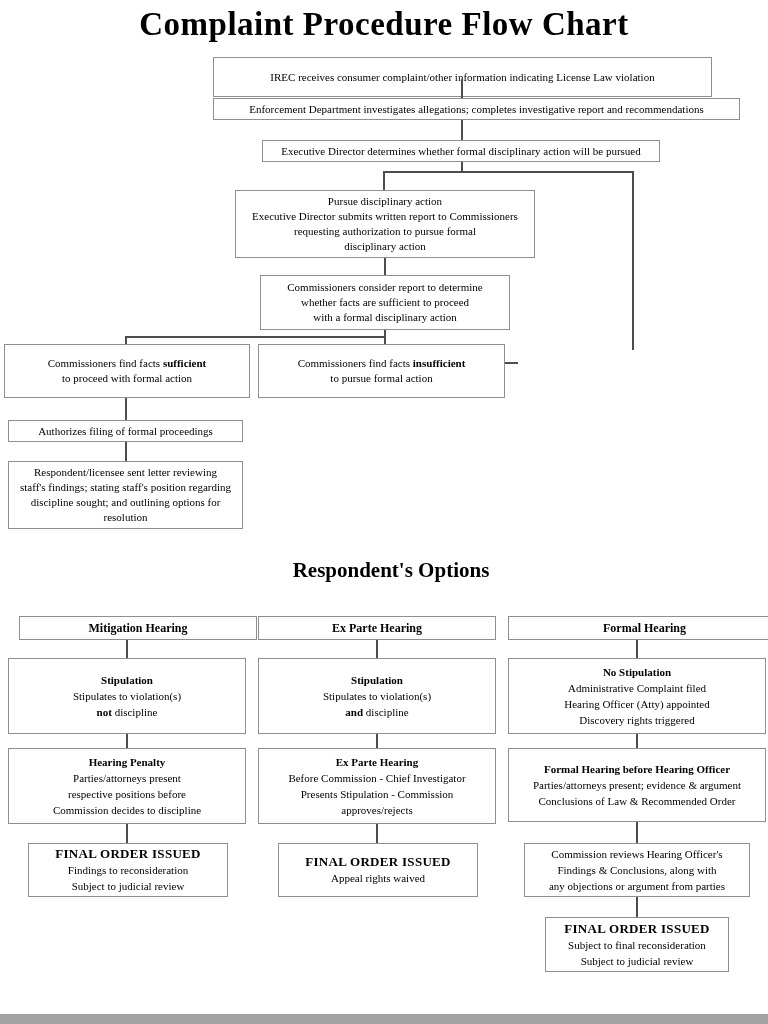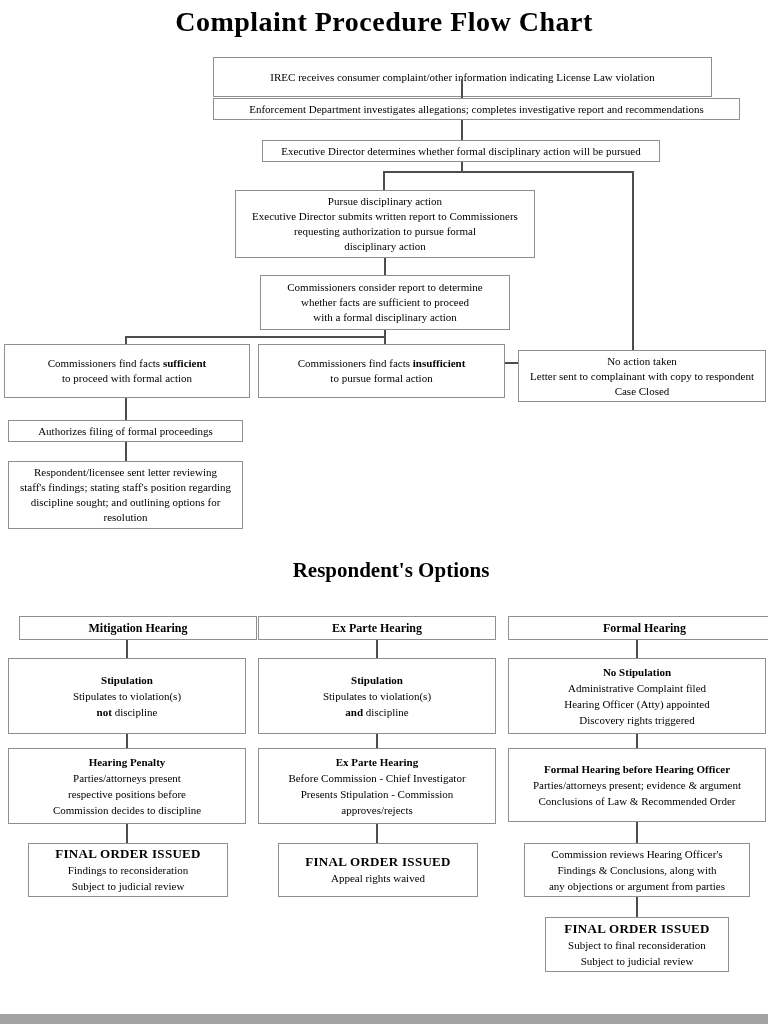--- a/index.html
+++ b/index.html
@@ -2,21 +2,21 @@
 <html><head>
 <meta charset="utf-8">
 <style>
   html,body { margin:0; padding:0; background:#e9e9e9; }
   .canvas {
     position:relative; width:768px; height:1024px; background:#ffffff;
     font-family:"Liberation Serif", serif; color:#000; overflow:hidden;
   }
   .main-title {
     position:absolute; left:0; top:6px; width:768px; text-align:center;
-    font-size:28px; font-weight:bold; letter-spacing:0.5px;
+    font-size:33px; font-weight:bold; letter-spacing:0.5px;
   }
   .section-title {
     position:absolute; left:0; top:558px; width:768px; text-align:center;
     font-size:21px; font-weight:bold;padding-left:7px;
   }
   .box {
     position:absolute; box-sizing:border-box; background:#fff;
     border:1px solid #8f8f8f;
     display:flex; flex-direction:column; align-items:center; justify-content:center;
     text-align:center; font-size:11px; line-height:15px;
@@ -87,25 +87,20 @@
     <div class="line">to pursue formal action</div>
   </div>
 
   <div class="box" style="left:4px;top:344px;width:246px;height:54px">
     <div class="line"><span>Commissioners find facts </span><b>sufficient</b></div>
     <div class="line">to proceed with formal action</div>
   </div>
 
   <div class="hline" style="left:505px;top:362px;width:13px"></div>
 
-  <div class="box" style="left:518px;top:350px;width:248px;height:52px">
-    <div class="line">No action taken</div>
-    <div class="line">Letter sent to complainant with copy to respondent</div>
-    <div class="line">Case Closed</div>
-  </div>
 
   <div class="vline" style="left:125px;top:398px;height:22px"></div>
 
   <div class="box" style="left:8px;top:420px;width:235px;height:22px">
     <div class="line">Authorizes filing of formal proceedings</div>
   </div>
 
   <div class="vline" style="left:125px;top:442px;height:19px"></div>
 
   <div class="box" style="left:8px;top:461px;width:235px;height:68px">

